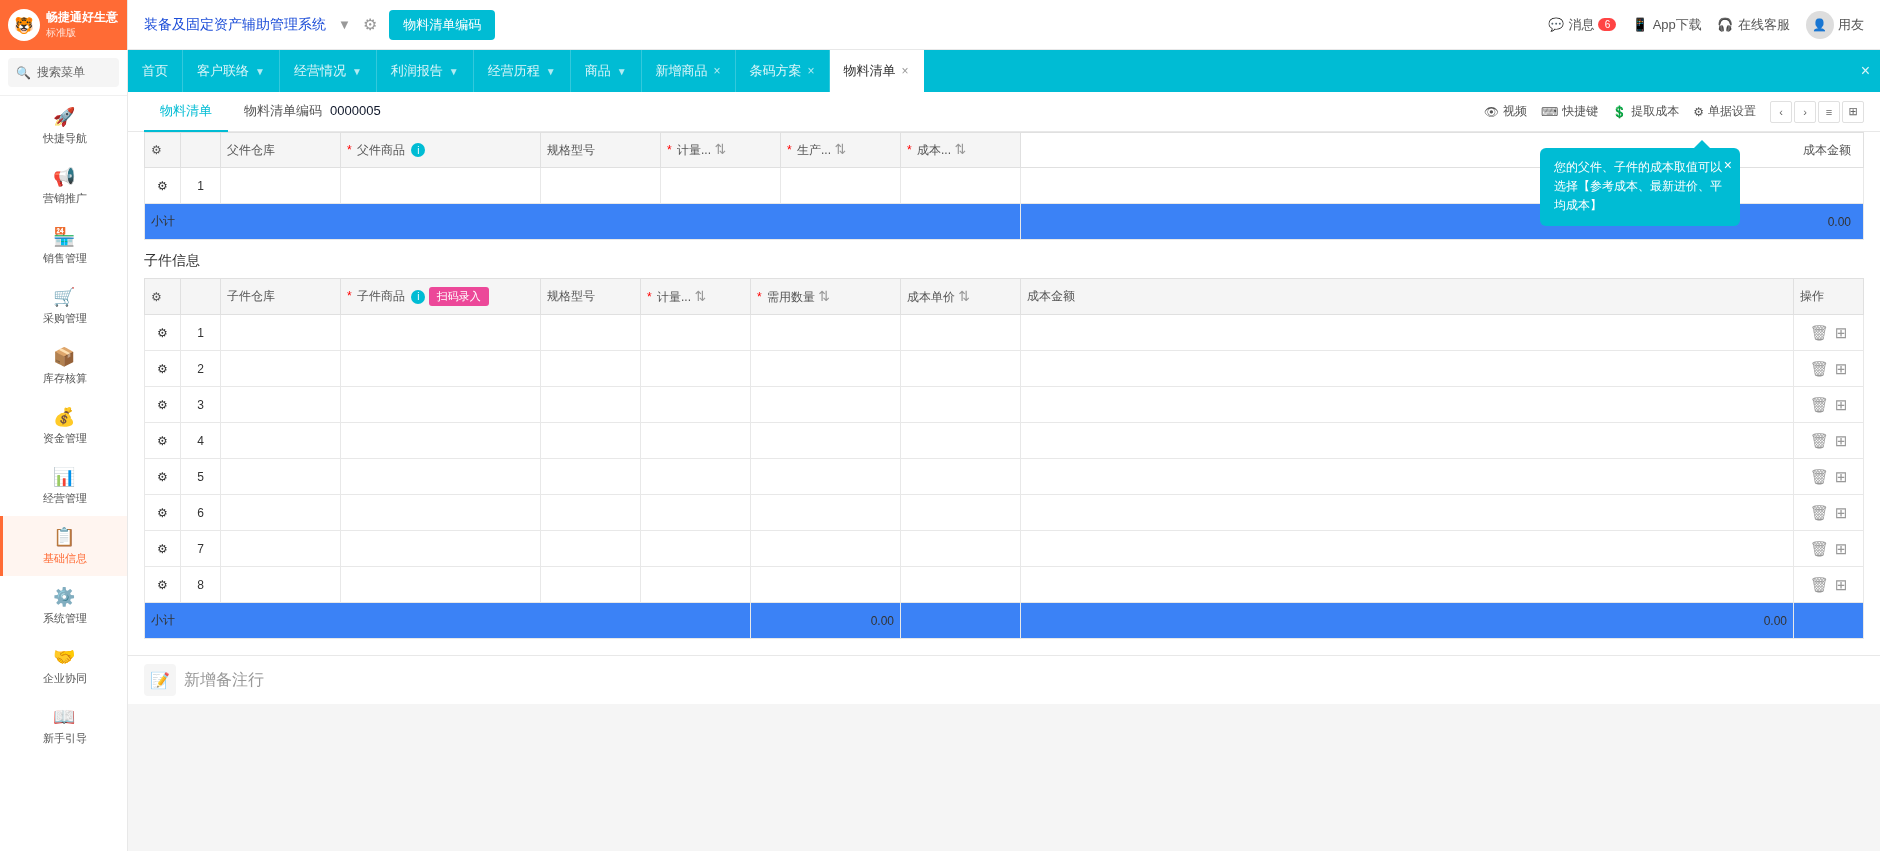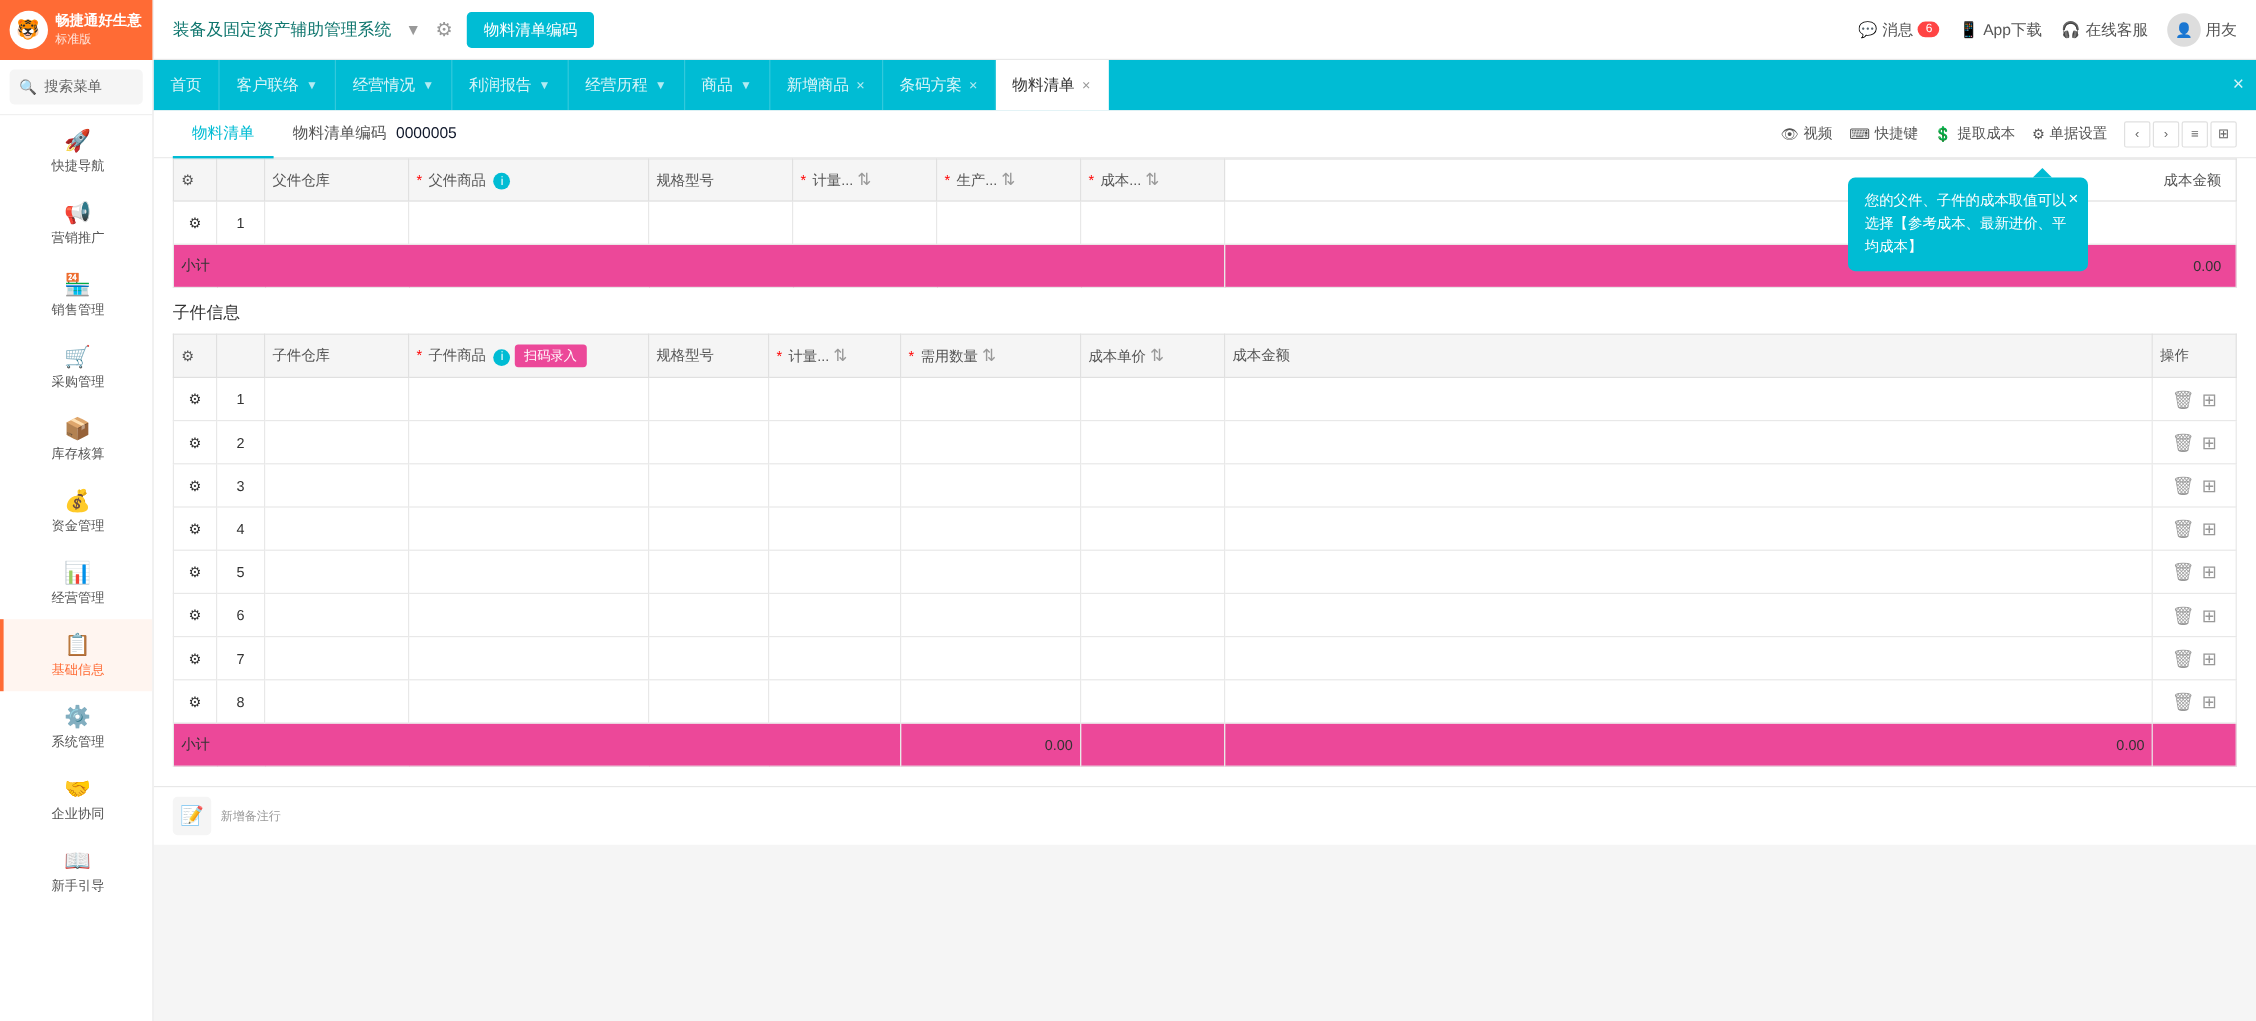--- a/index.html
+++ b/index.html
@@ -94,21 +94,21 @@
       background: #fff;
       height: 50px;
       display: flex;
       align-items: center;
       padding: 0 16px;
       border-bottom: 1px solid #e8e8e8;
       gap: 12px;
     }
     .topbar-title {
       font-size: 14px;
-      color: #0f766e;
+      color: #1d4ed8;
       font-weight: 500;
     }
     .topbar-arrow {
       color: #999;
       cursor: pointer;
     }
     .topbar-gear {
       color: #999;
       cursor: pointer;
       font-size: 16px;
@@ -282,21 +282,21 @@
     .data-table td {
       border: 1px solid #e8e8e8;
       padding: 6px;
       height: 36px;
       color: #333;
     }
     .required-mark { color: #f00; margin-right: 2px; }
     .col-num { width: 40px; text-align: center; color: #999; }
     .col-settings { width: 36px; text-align: center; }
     .subtotal-row td {
-      background: #ec4899;
+      background: #3b82f6;
       font-weight: 500;
     }
     .subtotal-label { color: #555; padding-left: 8px; }
     .subtotal-val { text-align: right; color: #333; }
     .header-icon { cursor: pointer; color: #999; font-size: 14px; }
 
     .scan-btn {
       background: #ec4899;
       color: #fff;
       border: none;
@@ -364,21 +364,21 @@
       background: #f5f5f5;
       border-radius: 4px;
       display: flex;
       align-items: center;
       justify-content: center;
       cursor: pointer;
       font-size: 16px;
       color: #ff6b35;
     }
     .bottom-text {
-      font-size: 10px;
+      font-size: 16px;
       color: #999;
     }
 
     .nav-arrows {
       display: flex;
       gap: 2px;
       align-items: center;
     }
     .nav-arrow-btn {
       width: 22px;

